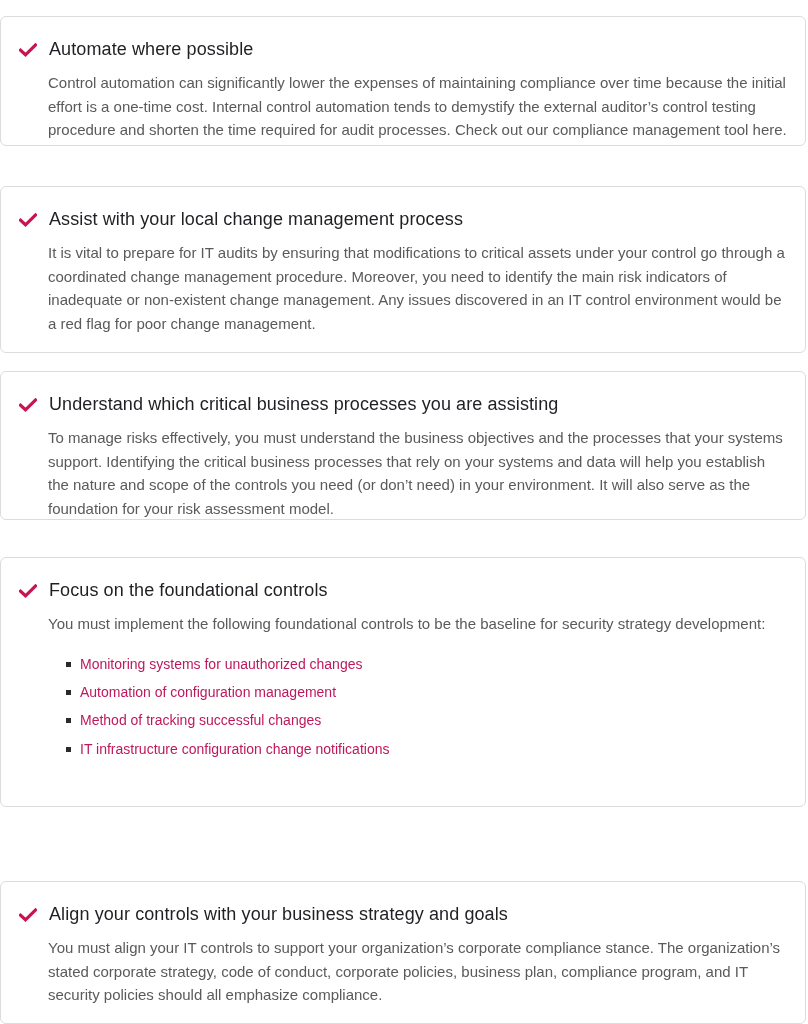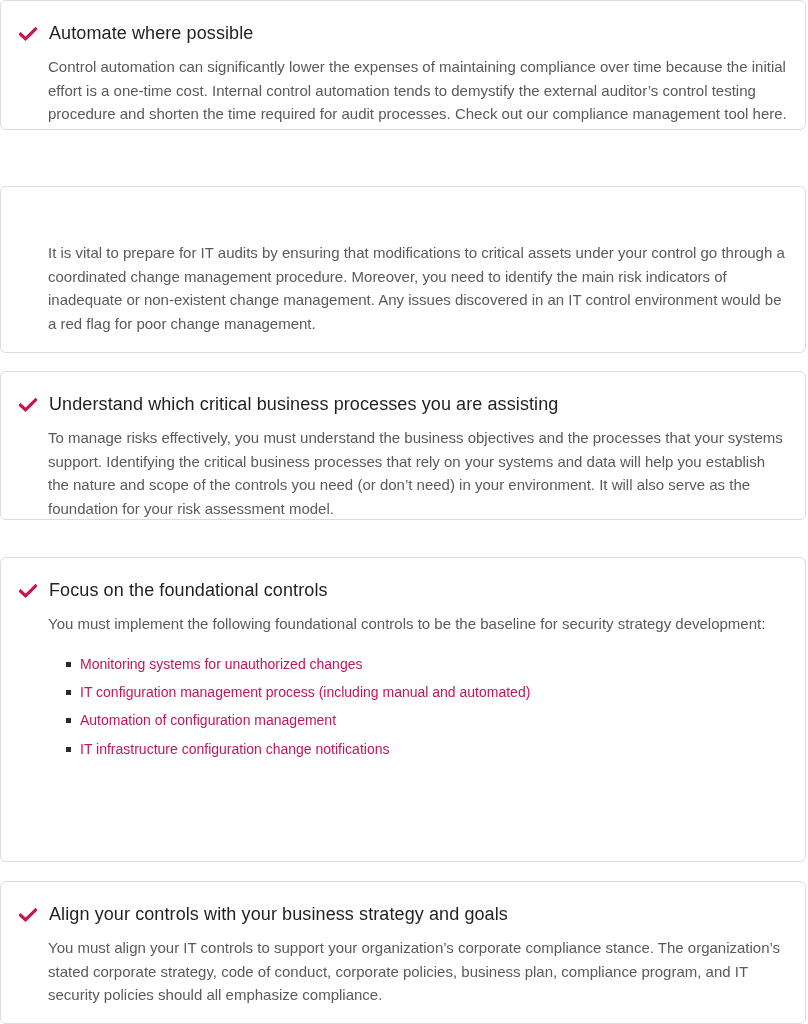--- a/index.html
+++ b/index.html
@@ -60,63 +60,69 @@
     left: 0;
     top: 12px;
     width: 5px;
     height: 5px;
     background: #2a2a2a;
   }
 </style>
 </head>
 <body>
 
-<div class="card" style="top:0px; height:130px;">
+<div class="card" style="top:16px; height:130px;">
   <div class="card-head">
     <svg class="check" viewBox="0 0 18 14">
         <path d="M1.5 7.2 L6.5 11.8 L16.5 2" fill="none" stroke="#c8154f" stroke-width="3.2" stroke-linecap="square"></path>
       </svg>
     <span class="title">Automate where possible</span>
   </div>
   <div class="body">
     <p>Control automation can significantly lower the expenses of maintaining compliance over time because the initial effort is a one-time cost. Internal control automation tends to demystify the external auditor’s control testing procedure and shorten the time required for audit processes. Check out our compliance management tool here.</p>
   </div>
 </div>
 
 <div class="card" style="top:186px; height:167px;">
+  <div class="card-head">
+    <svg class="check" viewBox="0 0 18 14">
+        <path d="M1.5 7.2 L6.5 11.8 L16.5 2" fill="none" stroke="#c8154f" stroke-width="3.2" stroke-linecap="square"></path>
+      </svg>
+    <span class="title">Assist with your local change management process</span>
+  </div>
   <div class="body">
     <p>It is vital to prepare for IT audits by ensuring that modifications to critical assets under your control go through a coordinated change management procedure. Moreover, you need to identify the main risk indicators of inadequate or non-existent change management. Any issues discovered in an IT control environment would be a red flag for poor change management.</p>
   </div>
 </div>
 
 <div class="card" style="top:371px; height:149px;">
   <div class="card-head">
     <svg class="check" viewBox="0 0 18 14">
         <path d="M1.5 7.2 L6.5 11.8 L16.5 2" fill="none" stroke="#c8154f" stroke-width="3.2" stroke-linecap="square"></path>
       </svg>
     <span class="title">Understand which critical business processes you are assisting</span>
   </div>
   <div class="body">
     <p>To manage risks effectively, you must understand the business objectives and the processes that your systems support. Identifying the critical business processes that rely on your systems and data will help you establish the nature and scope of the controls you need (or don’t need) in your environment. It will also serve as the foundation for your risk assessment model.</p>
   </div>
 </div>
 
-<div class="card" style="top:557px; height:305px;">
+<div class="card" style="top:557px; height:250px;">
   <div class="card-head">
     <svg class="check" viewBox="0 0 18 14">
         <path d="M1.5 7.2 L6.5 11.8 L16.5 2" fill="none" stroke="#c8154f" stroke-width="3.2" stroke-linecap="square"></path>
       </svg>
     <span class="title">Focus on the foundational controls</span>
   </div>
   <div class="body">
     <p>You must implement the following foundational controls to be the baseline for security strategy development:</p>
     <ul class="bullets">
       <li>Monitoring systems for unauthorized changes</li>
-      <li>IT configuration management process (including manual and automated)</li>
       <li>Automation of configuration management</li>
+      <li>Method of tracking successful changes</li>
       <li>IT infrastructure configuration change notifications</li>
     </ul>
   </div>
 </div>
 
 <div class="card" style="top:881px; height:143px;">
   <div class="card-head">
     <svg class="check" viewBox="0 0 18 14">
         <path d="M1.5 7.2 L6.5 11.8 L16.5 2" fill="none" stroke="#c8154f" stroke-width="3.2" stroke-linecap="square"></path>
       </svg>

